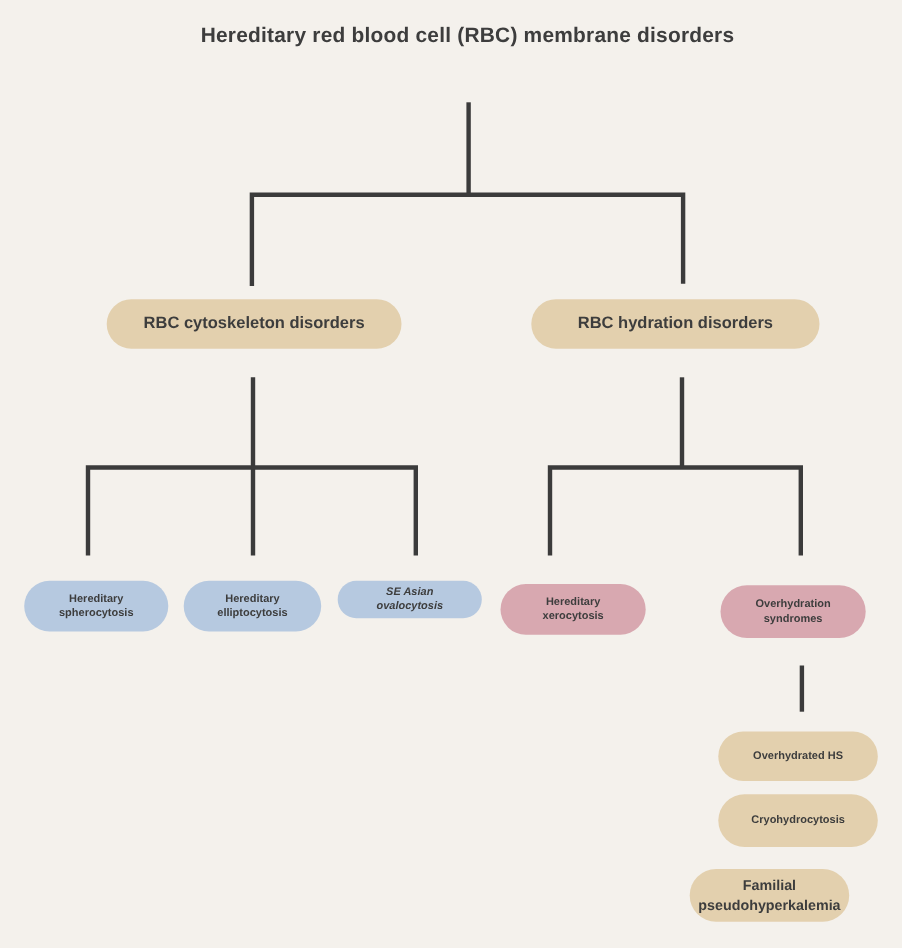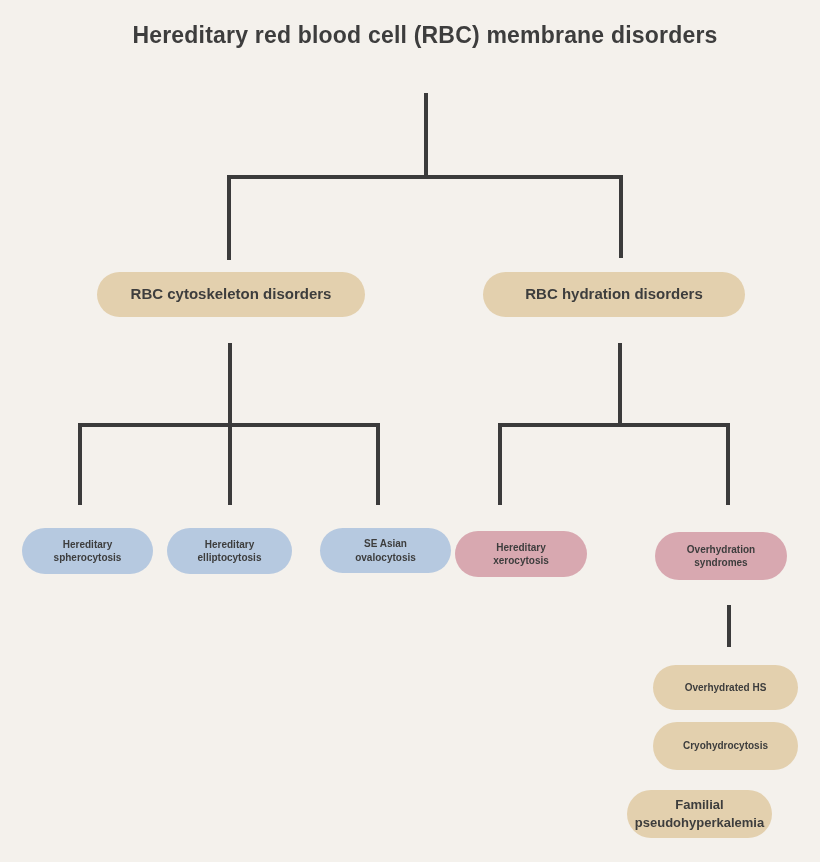--- a/index.html
+++ b/index.html
@@ -15,21 +15,21 @@
     height: 862px;
     background: var(--background, #f4f1ec);
     overflow: hidden;
   }
   .diagram-title {
     position: absolute;
     left: 30px;
     top: 22px;
     width: 790px;
     text-align: center;
-    font-size: 23px;
+    font-size: 19px;
     font-weight: bold;
     color: var(--text, #3d3d3d);
     letter-spacing: 0.2px;
   }
   svg.edges {
     position: absolute;
     left: 0;
     top: 0;
   }
   svg.edges path {
@@ -56,21 +56,21 @@
   .pill.blue { background: var(--blue, #b6c9e0); }
   .pill.pink { background: var(--pink, #d8a8b0); }
 
   
   .n-cyto    { left: 97px;  top: 272px; width: 268px; height: 45px; font-size: 15px; }
   .n-hydra   { left: 483px; top: 272px; width: 262px; height: 45px; font-size: 15px; }
 
   
   .n-sphero  { left: 22px;  top: 528px; width: 131px; height: 46px; }
   .n-ellipto { left: 167px; top: 528px; width: 125px; height: 46px; }
-  .n-ovalo   { left: 320px; top: 528px; width: 131px; height: 45px; }
+  .n-ovalo   { left: 307px; top: 528px; width: 131px; height: 34px; font-style: italic; }
   .n-xero    { left: 455px; top: 531px; width: 132px; height: 46px; }
   .n-over    { left: 655px; top: 532px; width: 132px; height: 48px; }
 
   
   .n-ohs     { left: 653px; top: 665px; width: 145px; height: 45px; }
   .n-cryo    { left: 653px; top: 722px; width: 145px; height: 48px; }
   .n-pseudo  { left: 627px; top: 790px; width: 145px; height: 48px; font-size: 13px; }
 </style>
 </head>
 <body>

